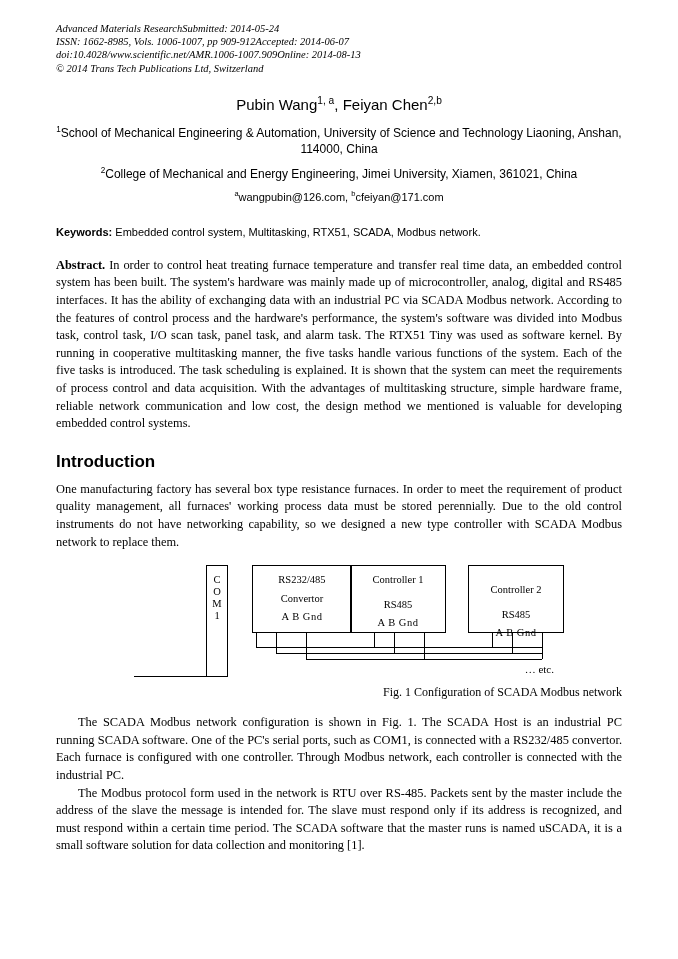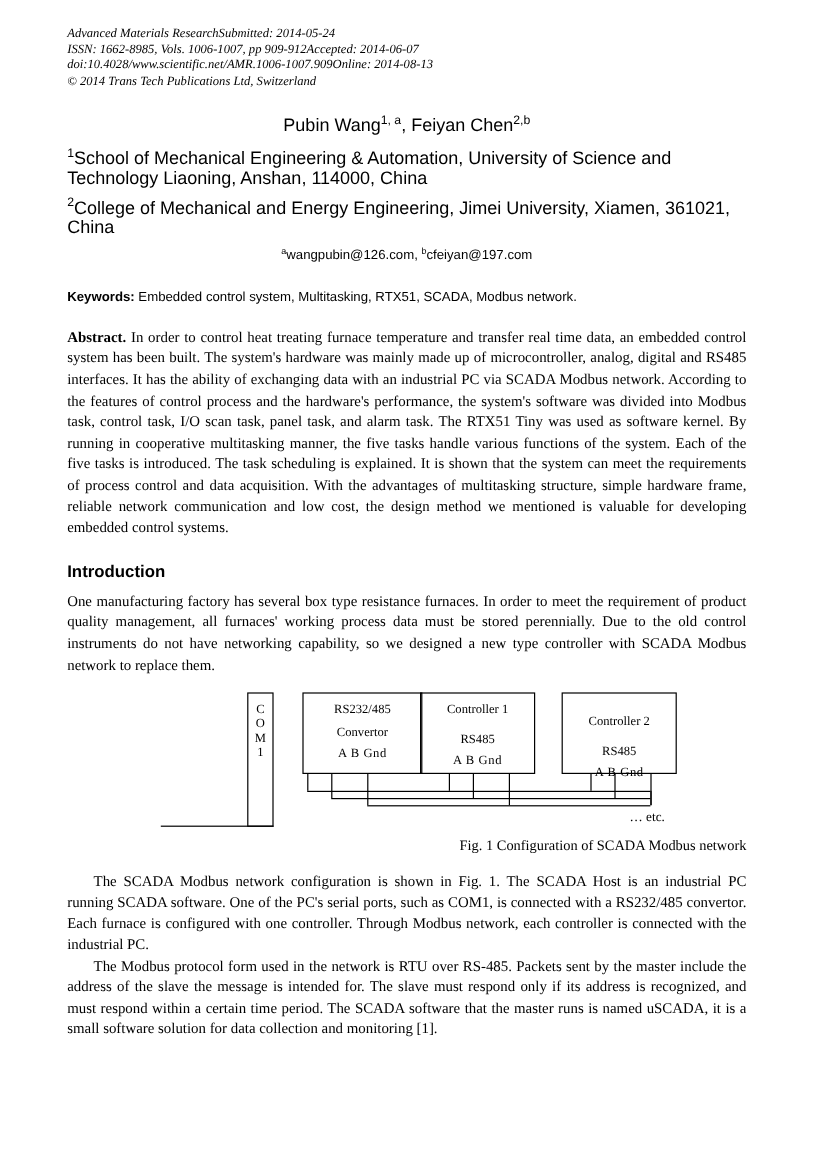--- a/index.html
+++ b/index.html
@@ -52,21 +52,22 @@
   .authors {
     margin-top: 20px;
     font-family: "Liberation Sans", sans-serif;
     font-size: 15px;
     text-align: center;
     line-height: 20px;
   }
   .affil {
     margin-top: 10px;
     font-family: "Liberation Sans", sans-serif;
-    font-size: 15px;
+    font-size: 12px;
+    text-align: center;
     line-height: 16px;
   }
   .affil.second { margin-top: 9px; }
   .emails {
     margin-top: 9px;
     font-family: "Liberation Sans", sans-serif;
     font-size: 11px;
     text-align: center;
   }
   sup { font-size: 0.68em; vertical-align: super; line-height: 0; }
@@ -88,21 +89,21 @@
     line-height: 17.6px;
     text-align: justify;
   }
   .abstract .lead { font-weight: bold; }
 
   
   .section-head {
     margin-top: 19px;
     font-family: "Liberation Sans", sans-serif;
     font-weight: bold;
-    font-size: 14px;
+    font-size: 17px;
   }
   .body-par {
     margin-top: 9px;
     font-size: 12.4px;
     line-height: 17.6px;
     text-align: justify;
   }
   .body-par.indent { text-indent: 22px; margin-top: 0; }
   .body-par.first-after-fig { margin-top: 14px; }
 
@@ -174,21 +175,21 @@
   </div>
 
   <div class="affil">
     <sup>1</sup><span>School of Mechanical Engineering &amp; Automation, University of Science and Technology Liaoning, Anshan, 114000, China</span>
   </div>
   <div class="affil second">
     <sup>2</sup><span>College of Mechanical and Energy Engineering, Jimei University, Xiamen, 361021, China</span>
   </div>
 
   <div class="emails">
-    <sup>a</sup><span>wangpubin@126.com, </span><sup>b</sup><span>cfeiyan@197.com</span>
+    <sup>a</sup><span>wangpubin@126.com, </span><sup>b</sup><span>cfeiyan@171.com</span>
   </div>
 
   <div class="keywords">
     <b>Keywords:</b><span> Embedded control system, Multitasking, RTX51, SCADA, Modbus network.</span>
   </div>
 
   <div class="abstract">
     <span class="lead">Abstract.</span><span> In order to control heat treating furnace temperature and transfer real time data, an embedded control system has been built. The system's hardware was mainly made up of microcontroller, analog, digital and RS485 interfaces. It has the ability of exchanging data with an industrial PC via SCADA Modbus network. According to the features of control process and the hardware's performance, the system's software was divided into Modbus task, control task, I/O scan task, panel task, and alarm task. The RTX51 Tiny was used as software kernel. By running in cooperative multitasking manner, the five tasks handle various functions of the system. Each of the five tasks is introduced. The task scheduling is explained. It is shown that the system can meet the requirements of process control and data acquisition. With the advantages of multitasking structure, simple hardware frame, reliable network communication and low cost, the design method we mentioned is valuable for developing embedded control systems.</span>
   </div>
 

